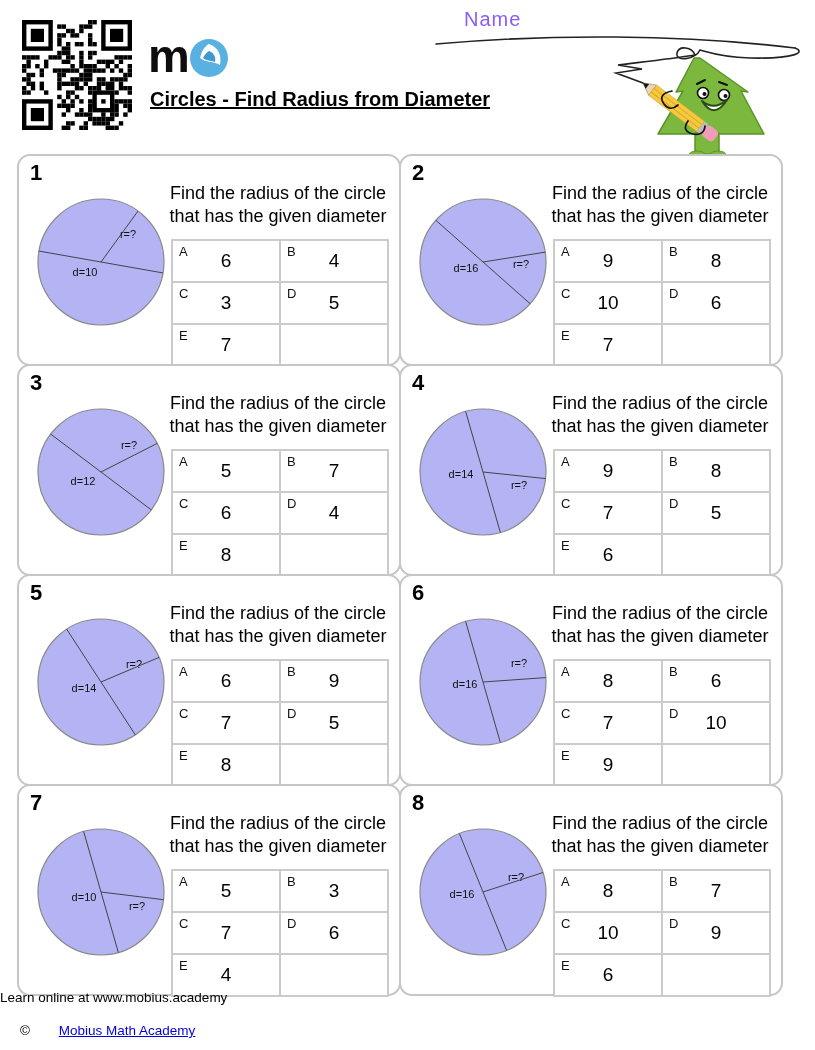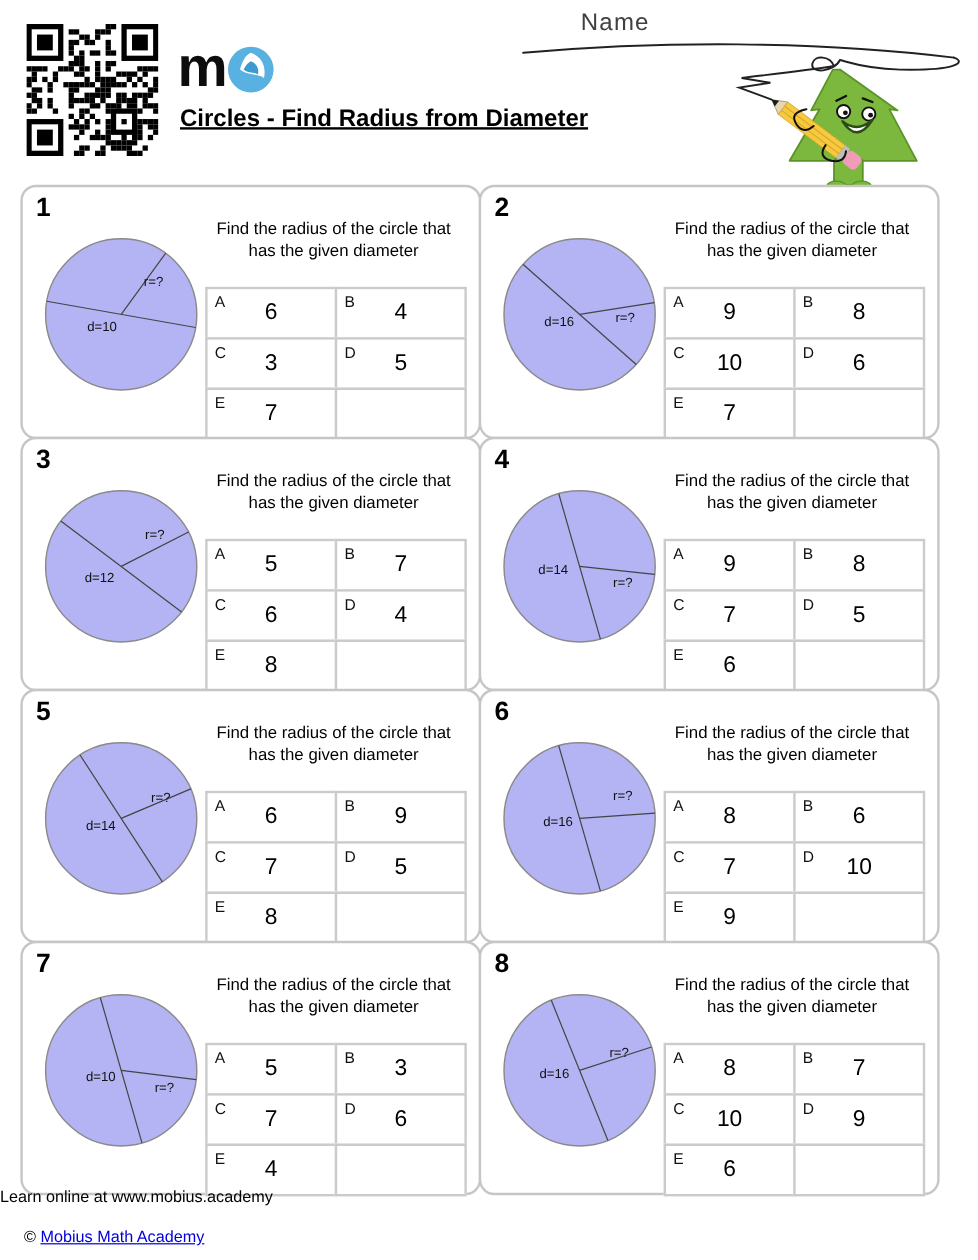--- a/index.html
+++ b/index.html
@@ -4,38 +4,38 @@
 <style>
   html,body{margin:0;padding:0;}
   body{width:815px;height:1050px;position:relative;background:#fff;overflow:hidden;
        font-family:"Liberation Sans","DejaVu Sans",sans-serif;color:#000;}
   
   .qr{position:absolute;left:22px;top:20px;}
   .logo{position:absolute;left:148px;top:26px;height:58px;display:flex;align-items:center;
         font-size:47px;font-weight:bold;letter-spacing:-2px;color:#0d0d0d;}
   .logo .swirl{margin:0 1px;transform:translateY(3px);}
   .title{position:absolute;left:150px;top:88px;font-size:20px;font-weight:bold;text-decoration:underline;}
-  .name-label{position:absolute;left:484px;top:8px;font-size:20px;color:#404040;letter-spacing:1px;}
+  .name-label{position:absolute;left:464px;top:8px;font-size:20px;color:#8b5cf6;letter-spacing:1px;}
   .decor{position:absolute;left:420px;top:28px;pointer-events:none;}
   
   .grid{position:absolute;left:18px;top:155px;width:764px;height:840px;
         display:grid;grid-template-columns:382px 382px;grid-auto-rows:210px;}
   .card{position:relative;border:2px solid #c6c6c6;border-radius:13px;margin:-1px;background:#fff;}
   .pnum{position:absolute;left:11px;top:4px;font-size:22px;font-weight:bold;}
   .diagram{position:absolute;left:0;top:26px;}
   .instr{position:absolute;left:150px;top:26px;width:218px;text-align:center;
-         font-size:14px;line-height:1.28;}
+         font-size:18px;line-height:1.28;}
   .answers{position:absolute;left:153px;top:84px;width:216px;
            display:grid;grid-template-columns:108px 108px;grid-auto-rows:42px;}
   .cell{position:relative;border:2px solid #cbcbcb;margin:-1px;background:#fff;}
   .letter{position:absolute;left:6px;top:3px;font-size:13px;color:#111;}
   .val{position:absolute;left:0;right:0;top:9px;text-align:center;font-size:19px;}
   
   .foot-left{position:absolute;left:20px;top:1023px;font-size:13.5px;}
-  .foot-left a{color:#0000dd;text-decoration:underline;}
+  .foot-left a{color:#0000dd;text-decoration:underline;margin-left:25px;}
   .foot-center{position:absolute;left:0;right:0;top:990px;font-size:13.5px;}
   .foot-right{position:absolute;right:57px;top:1023px;font-size:13.5px;margin-top:48px;}
   svg text{font-family:"Liberation Sans","DejaVu Sans",sans-serif;}
 </style>
 </head>
 <body>
 
 <svg id="qr" class="qr" width="110" height="110" viewBox="0 0 110 110">
     <rect x="66" y="0" width="4.4" height="4.4" fill="#000"></rect>
     <rect x="70.4" y="0" width="4.4" height="4.4" fill="#000"></rect>

